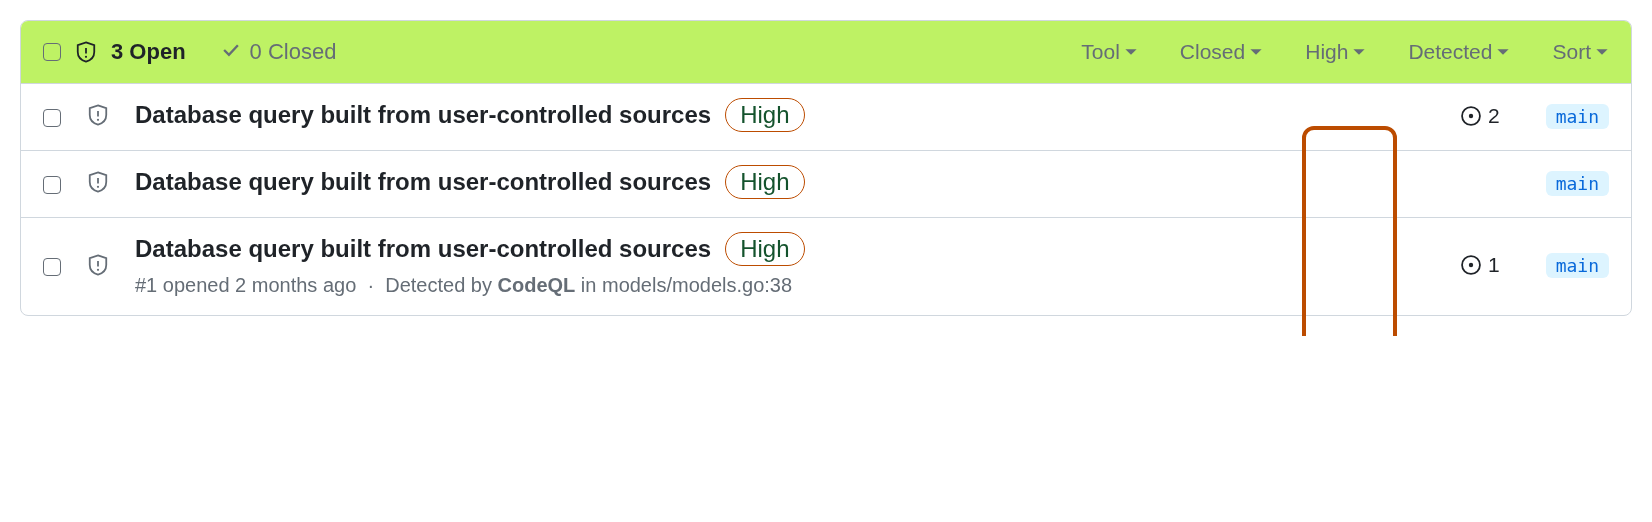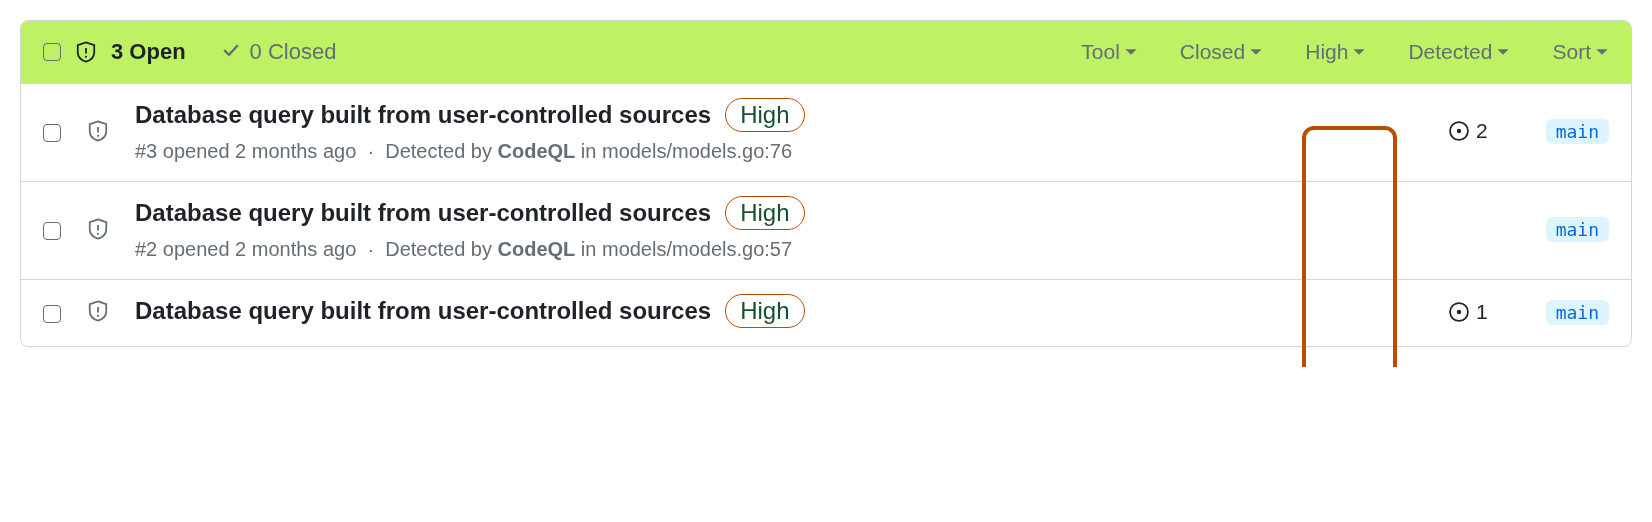--- a/index.html
+++ b/index.html
@@ -167,21 +167,20 @@
       font-size: 21px;
       color: #1f2328;
     }
     .branch-badge {
       font-family: ui-monospace, SFMono-Regular, "SF Mono", Menlo, Consolas, monospace;
       font-size: 18px;
       color: #0969da;
       background: #ddf4ff;
       padding: 2px 10px;
       border-radius: 6px;
-      margin-left: 12px;
     }
     .highlight-box {
       position: absolute;
       border: 4px solid #bc4c00;
       border-radius: 12px;
       pointer-events: none;
       top: 106px;
       left: 1282px;
       width: 95px;
       height: 300px;
@@ -255,28 +254,20 @@
           <path d="M8 1 L14 3 V8 C14 11.5 11.5 14 8 15 C4.5 14 2 11.5 2 8 V3 Z"></path>
           <line x1="8" y1="5" x2="8" y2="9"></line>
           <circle cx="8" cy="11.5" r="0.8" fill="#656d76" stroke="none"></circle>
         </svg>
       </div>
       <div class="alert-content">
         <div class="alert-title-line">
           <span class="alert-title">Database query built from user-controlled sources</span>
           <span class="severity-badge">High</span>
         </div>
-        <div class="alert-meta">
-          <span>#3</span>
-          <span>opened 2 months ago</span>
-          &nbsp;·&nbsp;
-          <span>Detected by</span>
-          <span class="detector">CodeQL</span>
-          <span>in models/models.go:76</span>
-        </div>
       </div>
       <div class="row-right">
         <div class="affected-col">
           <svg class="dot-circle-icon" viewBox="0 0 16 16" fill="none" stroke="#1f2328" stroke-width="1.3">
             <circle cx="8" cy="8" r="6.5"></circle>
             <circle cx="8" cy="8" r="1.6" fill="#1f2328" stroke="none"></circle>
           </svg>
           <span class="affected-count">2</span>
         </div>
         <span class="branch-badge">main</span>
@@ -292,28 +283,20 @@
           <path d="M8 1 L14 3 V8 C14 11.5 11.5 14 8 15 C4.5 14 2 11.5 2 8 V3 Z"></path>
           <line x1="8" y1="5" x2="8" y2="9"></line>
           <circle cx="8" cy="11.5" r="0.8" fill="#656d76" stroke="none"></circle>
         </svg>
       </div>
       <div class="alert-content">
         <div class="alert-title-line">
           <span class="alert-title">Database query built from user-controlled sources</span>
           <span class="severity-badge">High</span>
         </div>
-        <div class="alert-meta">
-          <span>#2</span>
-          <span>opened 2 months ago</span>
-          &nbsp;·&nbsp;
-          <span>Detected by</span>
-          <span class="detector">CodeQL</span>
-          <span>in models/models.go:57</span>
-        </div>
       </div>
       <div class="row-right">
         <div class="affected-col"></div>
         <span class="branch-badge">main</span>
       </div>
     </div>
 
     <div class="alert-row">
       <div class="row-checkbox-wrap">
         <div class="checkbox"></div>
@@ -322,20 +305,28 @@
         <svg class="shield-muted" viewBox="0 0 16 16" fill="none" stroke="#656d76" stroke-width="1.3">
           <path d="M8 1 L14 3 V8 C14 11.5 11.5 14 8 15 C4.5 14 2 11.5 2 8 V3 Z"></path>
           <line x1="8" y1="5" x2="8" y2="9"></line>
           <circle cx="8" cy="11.5" r="0.8" fill="#656d76" stroke="none"></circle>
         </svg>
       </div>
       <div class="alert-content">
         <div class="alert-title-line">
           <span class="alert-title">Database query built from user-controlled sources</span>
           <span class="severity-badge">High</span>
+        </div>
+        <div class="alert-meta">
+          <span>#1</span>
+          <span>opened 2 months ago</span>
+          &nbsp;·&nbsp;
+          <span>Detected by</span>
+          <span class="detector">CodeQL</span>
+          <span>in models/models.go:38</span>
         </div>
       </div>
       <div class="row-right">
         <div class="affected-col">
           <svg class="dot-circle-icon" viewBox="0 0 16 16" fill="none" stroke="#1f2328" stroke-width="1.3">
             <circle cx="8" cy="8" r="6.5"></circle>
             <circle cx="8" cy="8" r="1.6" fill="#1f2328" stroke="none"></circle>
           </svg>
           <span class="affected-count">1</span>
         </div>

